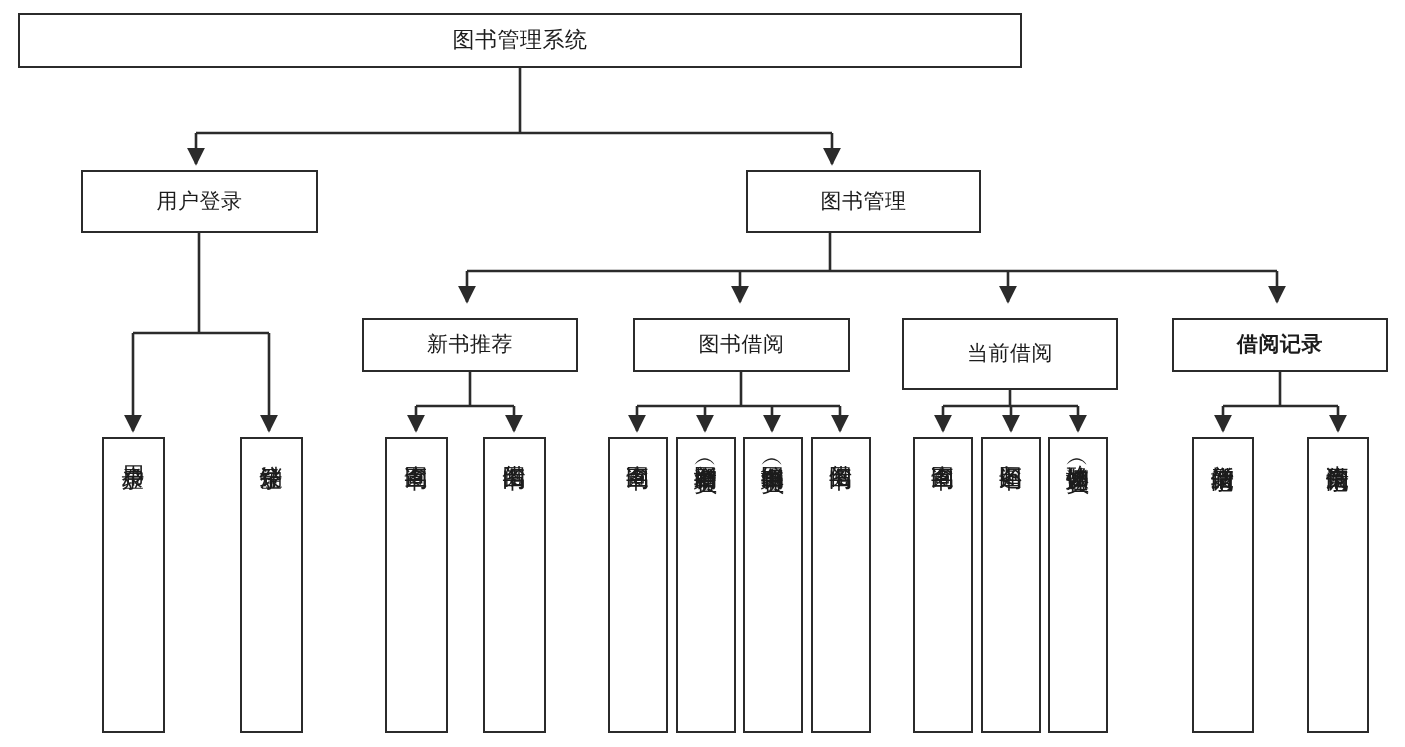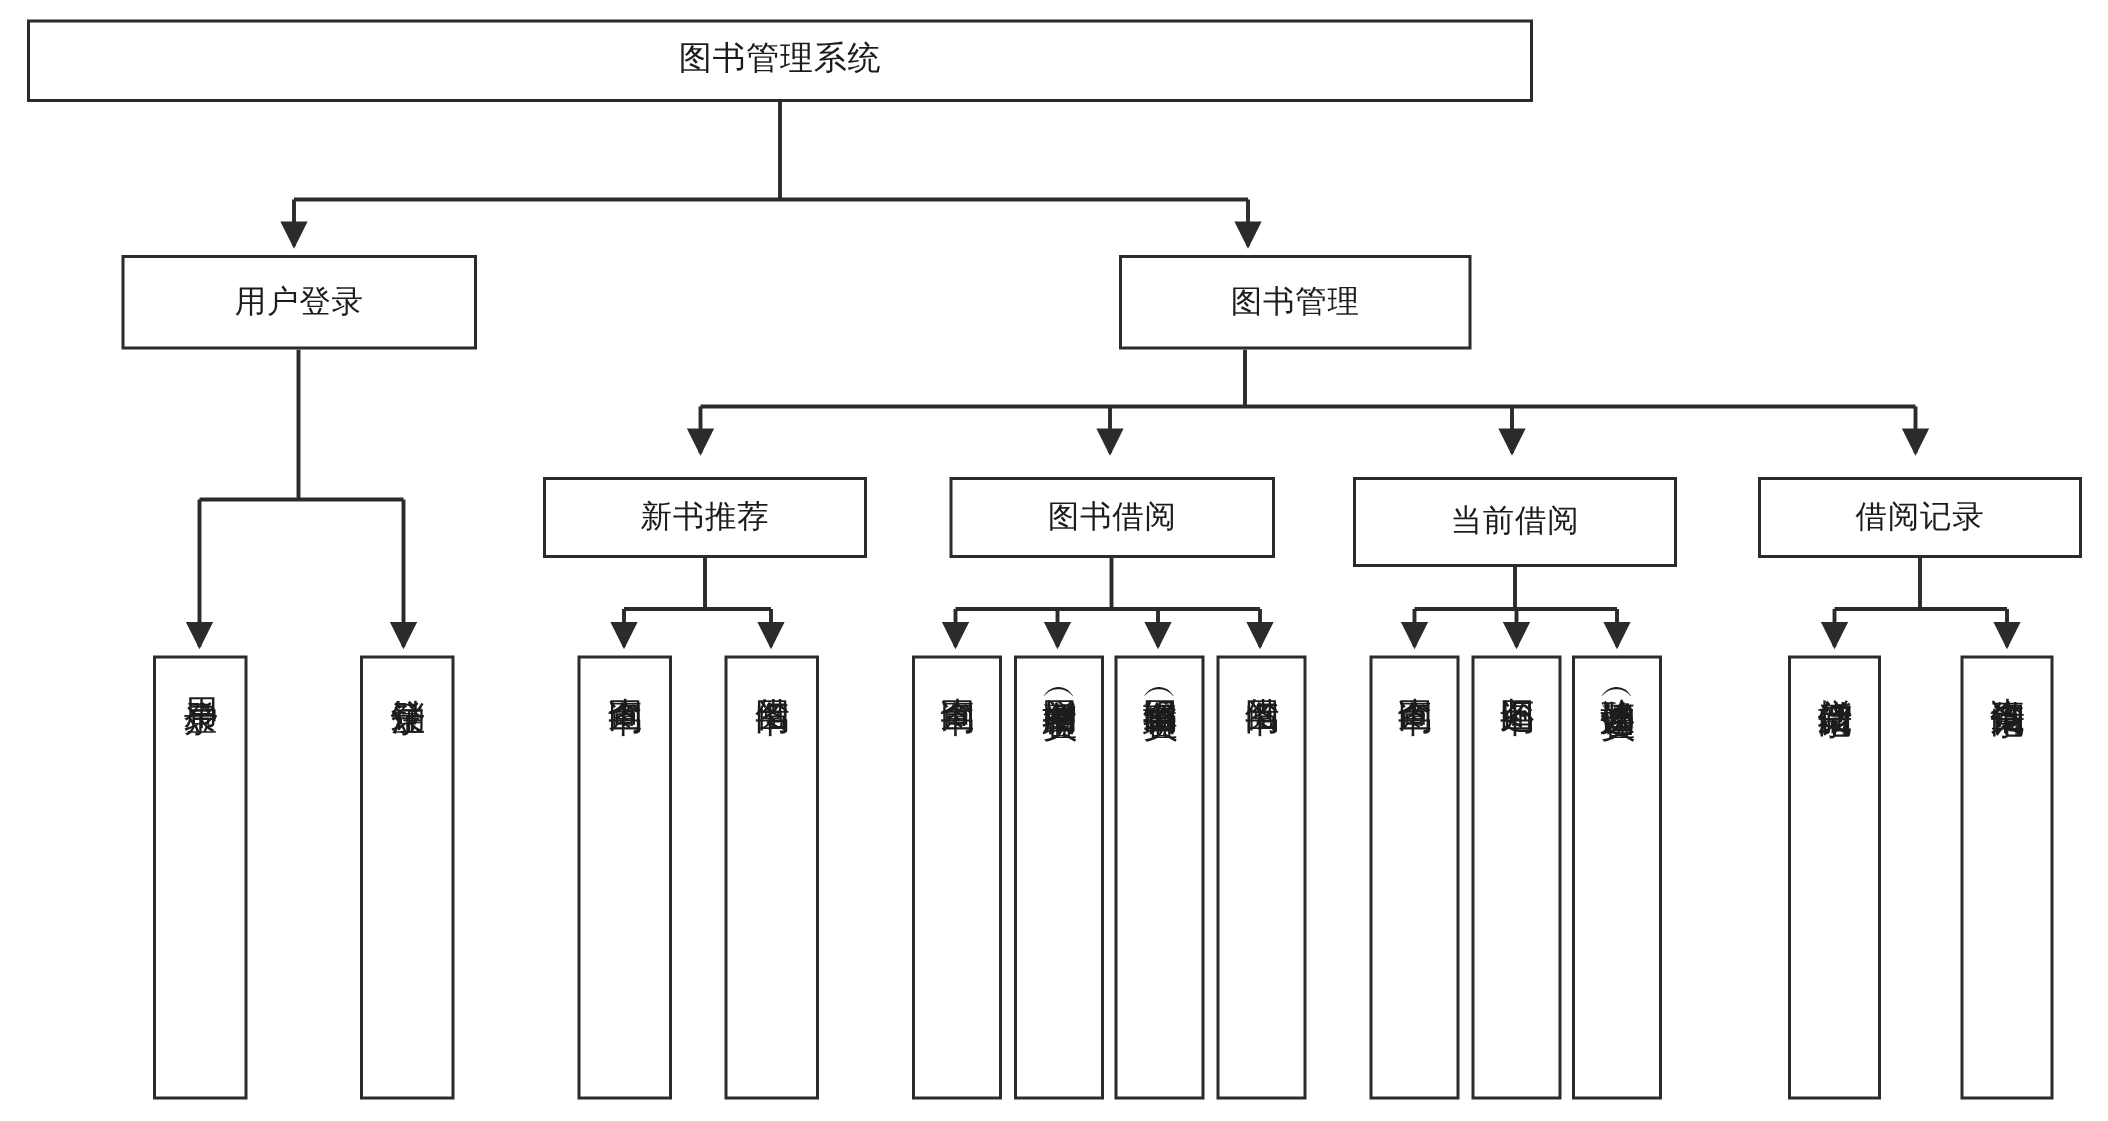--- a/index.html
+++ b/index.html
@@ -139,24 +139,24 @@
   <div class="node horizontal" style="left:713px; top:170px; width:235px; height:63px;margin-left:33px;">
     <span class="node-label">图书管理</span>
   </div>
 
   <div class="node horizontal" style="left:362px; top:318px; width:216px; height:54px;">
     <span class="node-label">新书推荐</span>
   </div>
   <div class="node horizontal" style="left:633px; top:318px; width:217px; height:54px;">
     <span class="node-label">图书借阅</span>
   </div>
-  <div class="node horizontal" style="left:902px; top:318px; width:216px; height:60px;">
+  <div class="node horizontal" style="left:902px; top:318px; width:216px; height:72px;">
     <span class="node-label">当前借阅</span>
   </div>
-  <div class="node horizontal" style="left:1172px; top:318px; width:216px; height:54px;">
+  <div class="node horizontal" style="left:1172px; top:318px; width:216px; height:54px;font-weight:bold;">
     <span class="node-label">借阅记录</span>
   </div>
 
   <div class="node vertical" style="left:102px; top:437px; width:63px; height:296px;">
     <span class="node-label">用户登录</span>
   </div>
   <div class="node vertical" style="left:240px; top:437px; width:63px; height:296px;">
     <span class="node-label">注销登录</span>
   </div>
 

